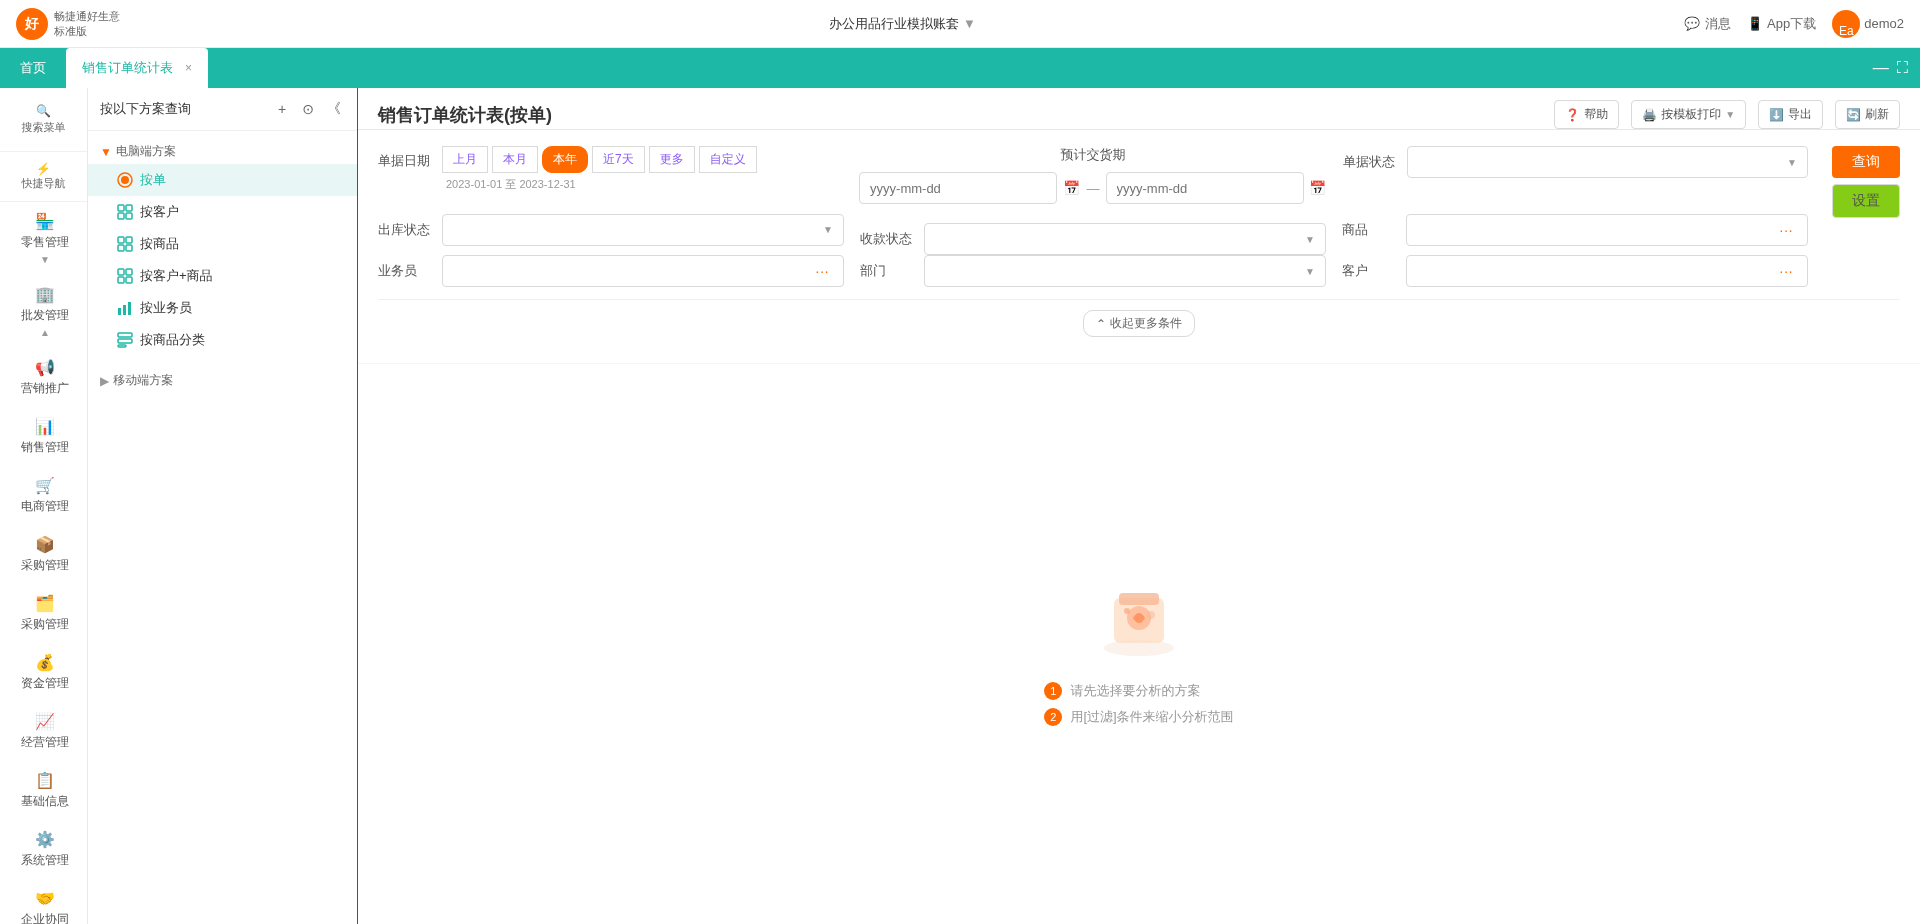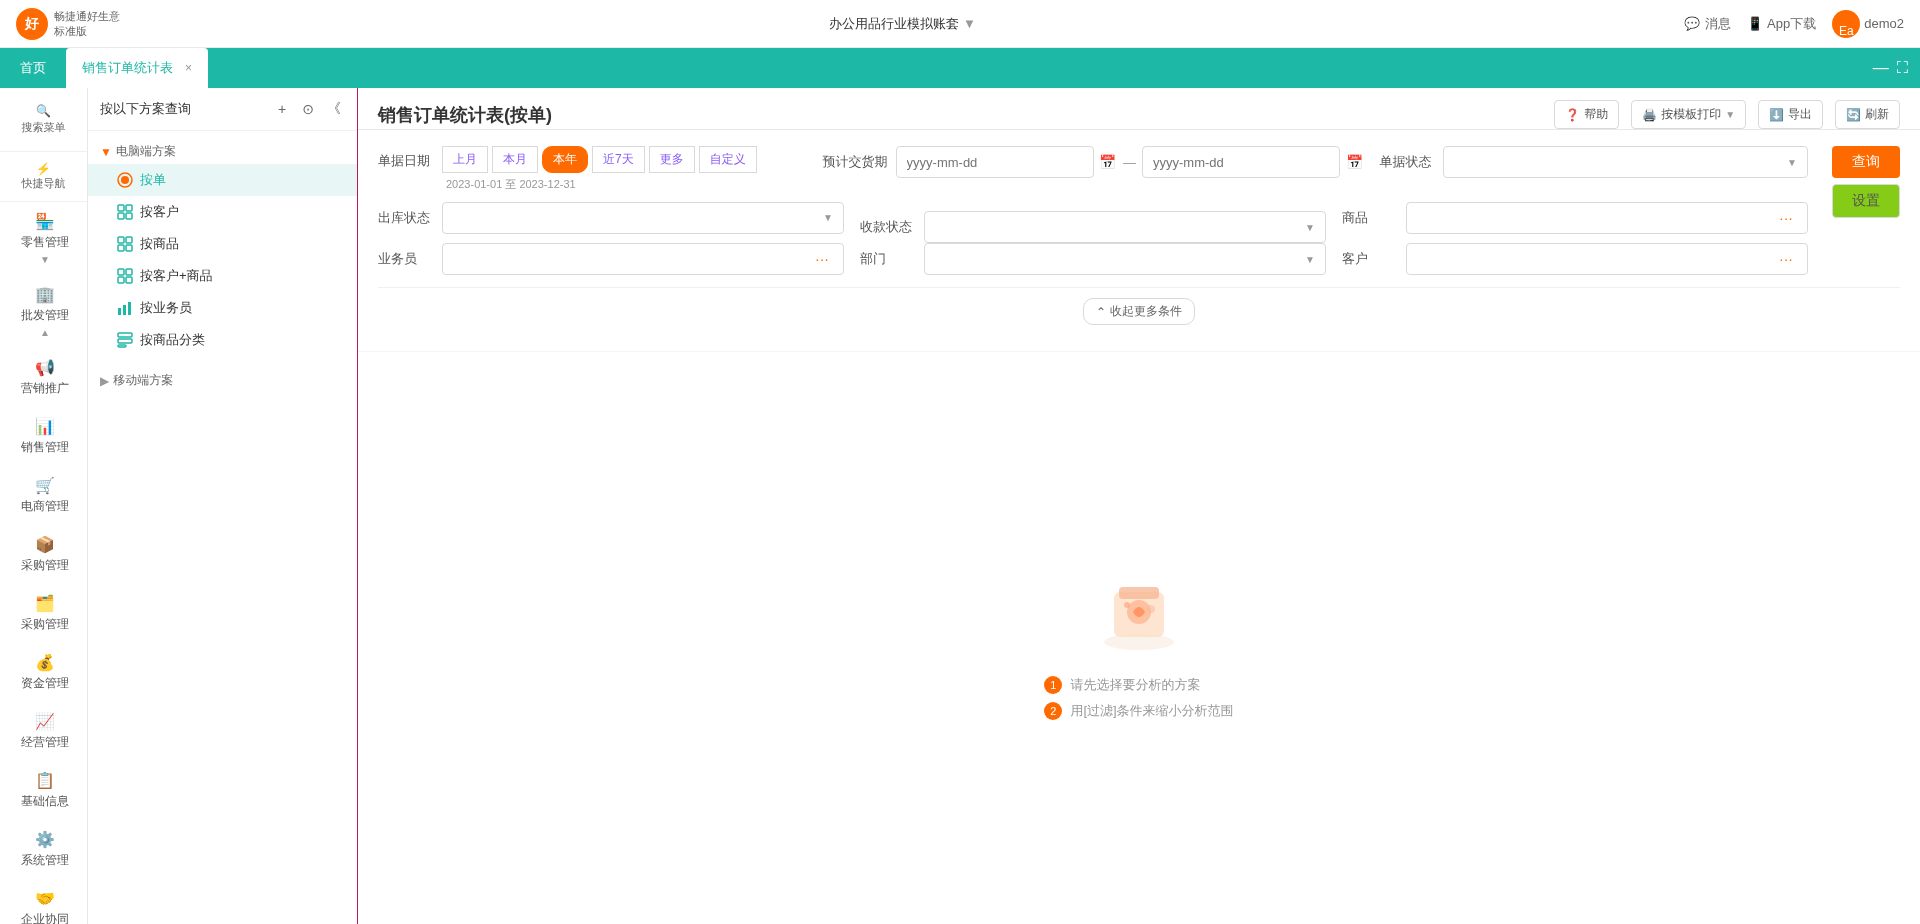--- a/index.html
+++ b/index.html
@@ -581,21 +581,21 @@
                     <button class="date-btn">本月</button>
                     <button class="date-btn active">本年</button>
                     <button class="date-btn">近7天</button>
                     <button class="date-btn">更多</button>
                     <button class="date-btn">自定义</button>
                   </div>
                   <span class="date-range-text">2023-01-01 至 2023-12-31</span>
                 </div>
               </div>
 
-              <div style="display: flex; align-items: center; gap: 8px;">
+              <div style="display: flex; align-items: center; gap: 8px; flex-direction: column;">
                 <span class="filter-label">预计交货期</span>
                 <div class="date-input-group">
                   <input class="date-input" placeholder="yyyy-mm-dd" style="">
                   <span class="date-input-icon">📅</span>
                   <span style="color:#999;">—</span>
                   <input class="date-input" placeholder="yyyy-mm-dd" style="">
                   <span class="date-input-icon">📅</span>
                 </div>
               </div>
 

